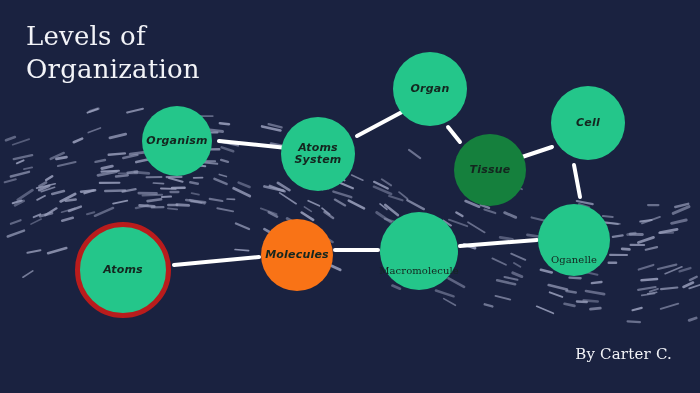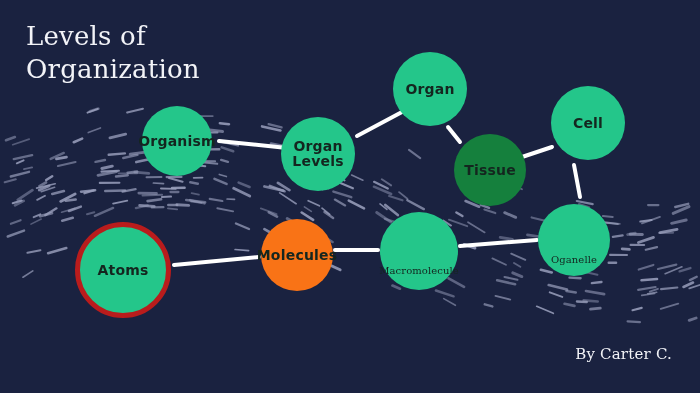--- a/index.html
+++ b/index.html
@@ -56,21 +56,22 @@
     color: #14261f;
     text-align: center;
     line-height: 1.05;
     pointer-events: none;
     user-select: none;
   }
   
   .style-script .node-label {
     font-family: "DejaVu Sans", sans-serif;
     font-weight: bold;
-    font-size: 14px;
+    font-style: italic;
+    font-size: 11px;
     letter-spacing: 0.2px;
   }
   
   .style-serif .node-label {
     font-family: "DejaVu Serif", "Liberation Serif", serif;
     font-weight: normal;
     font-style: normal;
     font-size: 10px;
     letter-spacing: 0.1px;
     margin-top: 40px;
@@ -378,21 +379,21 @@
       <line x1="460" y1="142" x2="448" y2="127" stroke="#ffffff" stroke-width="4"></line>
       <line x1="402" y1="112" x2="357" y2="136" stroke="#ffffff" stroke-width="4"></line>
       <line x1="287" y1="148" x2="219" y2="141" stroke="#ffffff" stroke-width="4"></line>
     </svg>
 
   <div id="nodes-layer">
       <div class="node style-script" style="left: 142px; top: 106px; width: 70px; height: 70px; background: rgb(36, 198, 138);">
         <span class="node-label">Organism</span>
       </div>
       <div class="node style-script" style="left: 281px; top: 117px; width: 74px; height: 74px; background: rgb(36, 198, 138);">
-        <span class="node-label">Organ Levels</span>
+        <span class="node-label">Atoms System</span>
       </div>
       <div class="node style-script" style="left: 393px; top: 52px; width: 74px; height: 74px; background: rgb(36, 198, 138);">
         <span class="node-label">Organ</span>
       </div>
       <div class="node style-script" style="left: 454px; top: 134px; width: 72px; height: 72px; background: #15803d;">
         <span class="node-label">Tissue</span>
       </div>
       <div class="node style-script" style="left: 551px; top: 86px; width: 74px; height: 74px; background: rgb(36, 198, 138);">
         <span class="node-label">Cell</span>
       </div>

